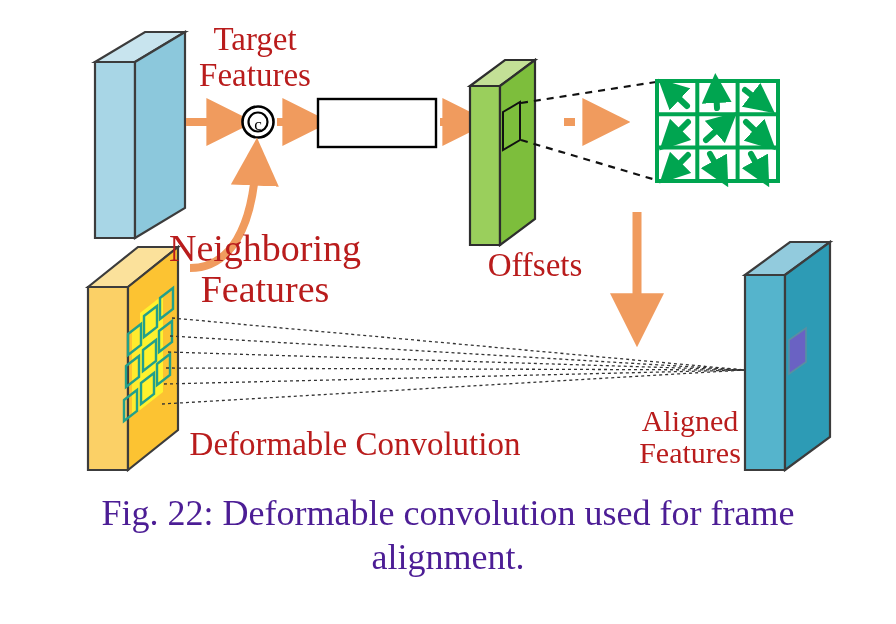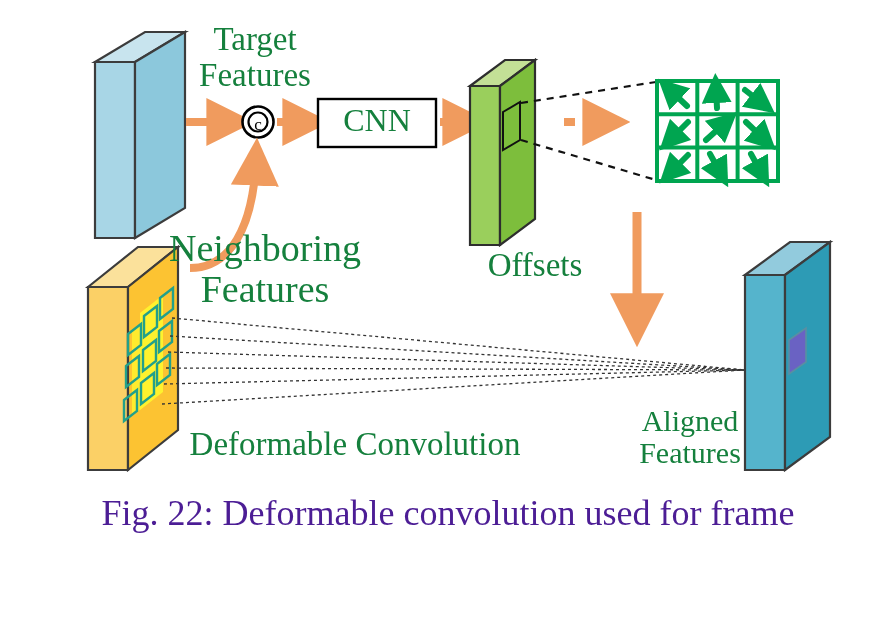--- a/index.html
+++ b/index.html
@@ -22,21 +22,21 @@
   }
   svg.canvas {
     position: absolute;
     left: 0; top: 0;
     width: 896px;
     height: 624px;
     display: block;
   }
   .lbl {
     position: absolute;
-    color: #15803d;
+    color: #b91c1c;
     font-family: "Liberation Serif", "DejaVu Serif", serif;
     text-align: center;
     line-height: 1.08;
     white-space: pre;
     user-select: none;
   }
   #label-target-features {
     left: 155px; top: 22px; width: 200px;
     font-size: 33px;
   }
@@ -216,19 +216,19 @@
   <div class="lbl" id="label-neighboring-features">Neighboring
 Features</div>
 
   <div class="lbl" id="label-offsets">Offsets</div>
 
   <div class="lbl" id="label-deformable-convolution">Deformable Convolution</div>
 
   <div class="lbl" id="label-aligned-features">Aligned
 Features</div>
 
-  <div class="lbl" id="label-cnn">CNN</div>
 
   <div id="caption">
     <div>Fig. 22: Deformable convolution used for frame</div>
+    <div>alignment.</div>
   </div>
 
 </div>
 
 </body></html>

